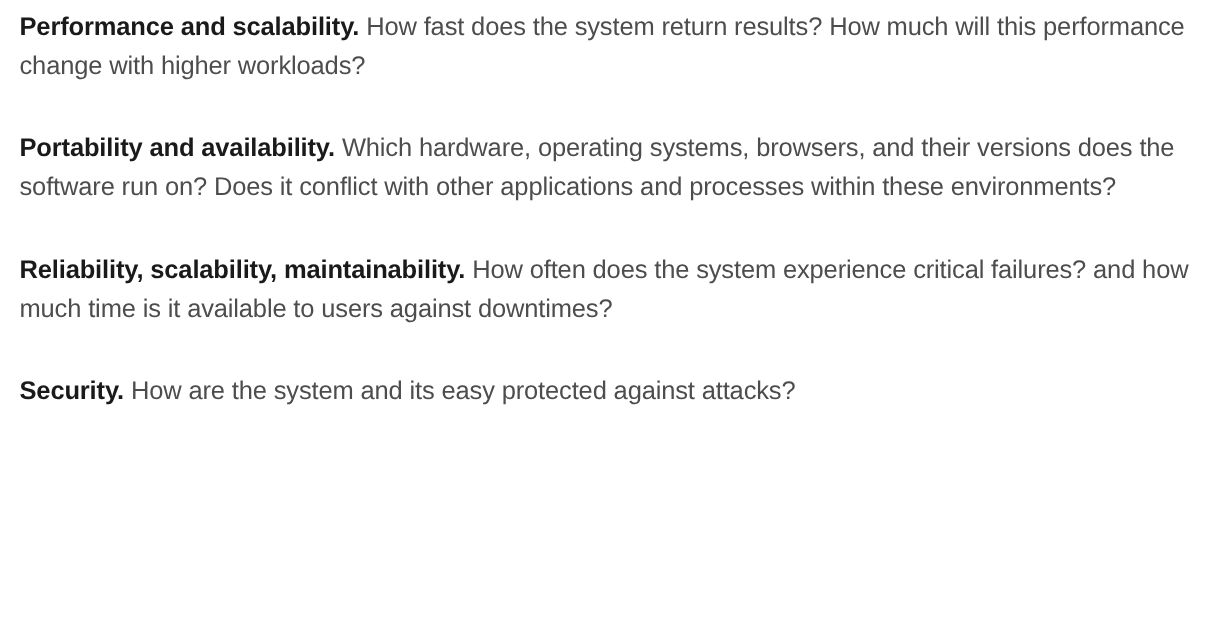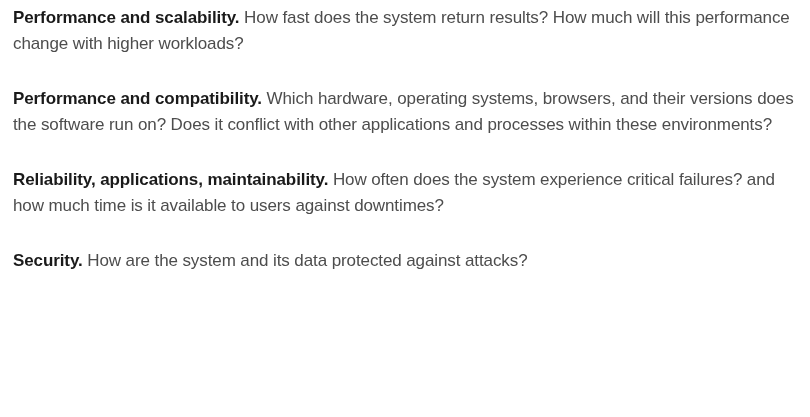--- a/index.html
+++ b/index.html
@@ -34,29 +34,29 @@
 <body>
 
 <div class="page">
 
   <p class="para">
     <strong class="term">Performance and scalability.</strong>
     <span class="desc">How fast does the system return results? How much will this performance change with higher workloads?</span>
   </p>
 
   <p class="para">
-    <strong class="term">Performance and compatibility.</strong>
+    <strong class="term">Portability and availability.</strong>
     <span class="desc">Which hardware, operating systems, browsers, and their versions does the software run on? Does it conflict with other applications and processes within these environments?</span>
   </p>
 
   <p class="para">
-    <strong class="term">Reliability, applications, maintainability.</strong>
+    <strong class="term">Reliability, scalability, maintainability.</strong>
     <span class="desc">How often does the system experience critical failures? and how much time is it available to users against downtimes?</span>
   </p>
 
   <p class="para">
     <strong class="term">Security.</strong>
-    <span class="desc">How are the system and its data protected against attacks?</span>
+    <span class="desc">How are the system and its easy protected against attacks?</span>
   </p>
 
 
 
 </div>
 
 </body></html>

